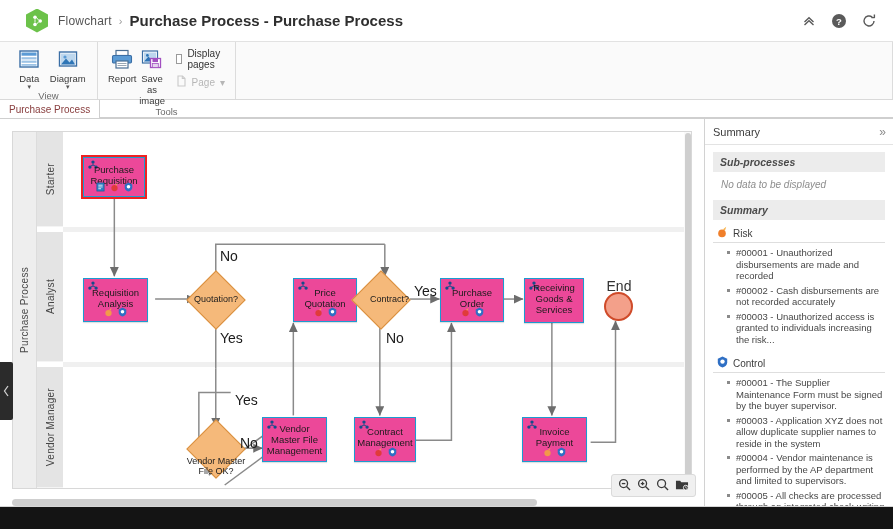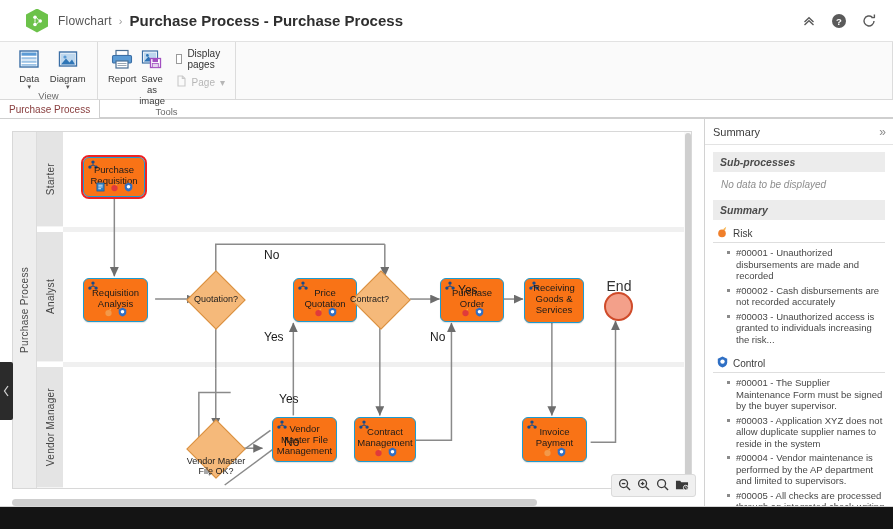--- a/index.html
+++ b/index.html
@@ -161,23 +161,23 @@
   .lane-hdr span {
     writing-mode: vertical-rl; transform: rotate(180deg);
     font-size: 10px; color:#444; letter-spacing:.3px;
   }
   .lane-sep {
     position:absolute; left:50px; right:0; height:5px; background:#f0f0f0;
   }
   
   .node {
     position: absolute;
-    background: #f97316;
+    background: #ec4899;
     border: 1px solid #1b9bd1;
-    border-radius: 6px;
+    border-radius: 0;
     box-shadow: 0 1px 1px rgba(0,0,0,.12);
   }
   .node.sel { outline: 2px solid #ee2222; outline-offset: 0px; border-color:#1b9bd1; }
   .node .ntext {
     position:absolute; left:0; right:0; top:50%; transform: translateY(-52%);
     text-align:center; font-size: 9.5px; color:#1b1b1b; line-height: 11px;
     padding: 0 2px;
   }
   .node .corner-icon { position:absolute; left:4px; top:2px; }
   .node .badges {
@@ -193,21 +193,21 @@
   .dlabel {
     position:absolute; text-align:center; font-size:9px; color:#1b1b1b;
     line-height:10px;
   }
   .endnode {
     position:absolute;
     width: 29px; height:29px; border-radius:50%;
     background:#f3a08a; border:2px solid #cf4b2a;
   }
   .endlabel { position:absolute; font-size:14px; color:#333; }
-  .edgelabel { position:absolute; font-size:12px; color:#1b1b1b; background:transparent;margin-left:44px;}
+  .edgelabel { position:absolute; font-size:14px; color:#1b1b1b; background:transparent;}
   svg.edges { position:absolute; left:0; top:0; width:100%; height:100%; pointer-events:none; }
   
   .zoombar {
     position:absolute; right:8px; bottom:10px;
     background:#f0f0f0; border:1px solid #dadada; border-radius:3px;
     display:flex; align-items:center; gap:6px;
     padding: 3px 6px;
     z-index: 20;
   }
   .zoombar .zb { cursor:pointer; color:#3a3a3a; display:block; }
@@ -586,21 +586,21 @@
             <svg width="10" height="10" viewBox="0 0 12 12">
               <circle cx="6" cy="2.5" r="2" fill="#174a8b"></circle>
                 <circle cx="2.3" cy="8.5" r="2" fill="#174a8b"></circle>
                 <circle cx="9.7" cy="8.5" r="2" fill="#174a8b"></circle>
               <path d="M6 4.5 V6.5 M3.2 7 L6 6.2 M8.8 7 L6 6.2" stroke="#174a8b" stroke-width="1" fill="none"></path>
             </svg>
           </span>
           <div class="ntext" style="top:46%;">Receiving Goods &amp; Services</div>
         </div>
 
-        <div class="node" style="left:259px; top:285px; width:65px; height:45px;">
+        <div class="node" style="left:249px; top:285px; width:65px; height:45px;">
           <span class="corner-icon">
             <svg width="10" height="10" viewBox="0 0 12 12">
               <circle cx="6" cy="2.5" r="2" fill="#174a8b"></circle>
                 <circle cx="2.3" cy="8.5" r="2" fill="#174a8b"></circle>
                 <circle cx="9.7" cy="8.5" r="2" fill="#174a8b"></circle>
               <path d="M6 4.5 V6.5 M3.2 7 L6 6.2 M8.8 7 L6 6.2" stroke="#174a8b" stroke-width="1" fill="none"></path>
             </svg>
           </span>
           <div class="ntext" style="top:50%;">Vendor Master File Management</div>
         </div>
@@ -654,21 +654,21 @@
                   <circle cx="5" cy="5.2" r="2" fill="#ffffff"></circle>
                 </svg>
             </span>
           </div>
         </div>
 
         <div class="diamond" style="left:182px; top:147px; width:42px; height:42px;"></div>
         <div class="dlabel" style="left:174px; top:162px; width:58px;">Quotation?</div>
 
         <div class="diamond" style="left:347px; top:147px; width:42px; height:42px;"></div>
-        <div class="dlabel" style="left:324px; top:162px; width:65px;">Contract?</div>
+        <div class="dlabel" style="left:344px; top:162px; width:65px;">Contract?</div>
 
         <div class="diamond" style="left:182px; top:296px; width:42px; height:42px;"></div>
         <div class="dlabel" style="left:172px; top:324px; width:62px;">Vendor Master File OK?</div>
 
         <div class="endnode" style="left:591px; top:160px;"></div>
         <div class="endlabel" style="left:591px; top:146px; width:30px; text-align:center;">End</div>
 
         <div class="edgelabel" style="left:207px; top:116px;">No</div>
         <div class="edgelabel" style="left:207px; top:198px;">Yes</div>
         <div class="edgelabel" style="left:401px; top:151px;">Yes</div>

